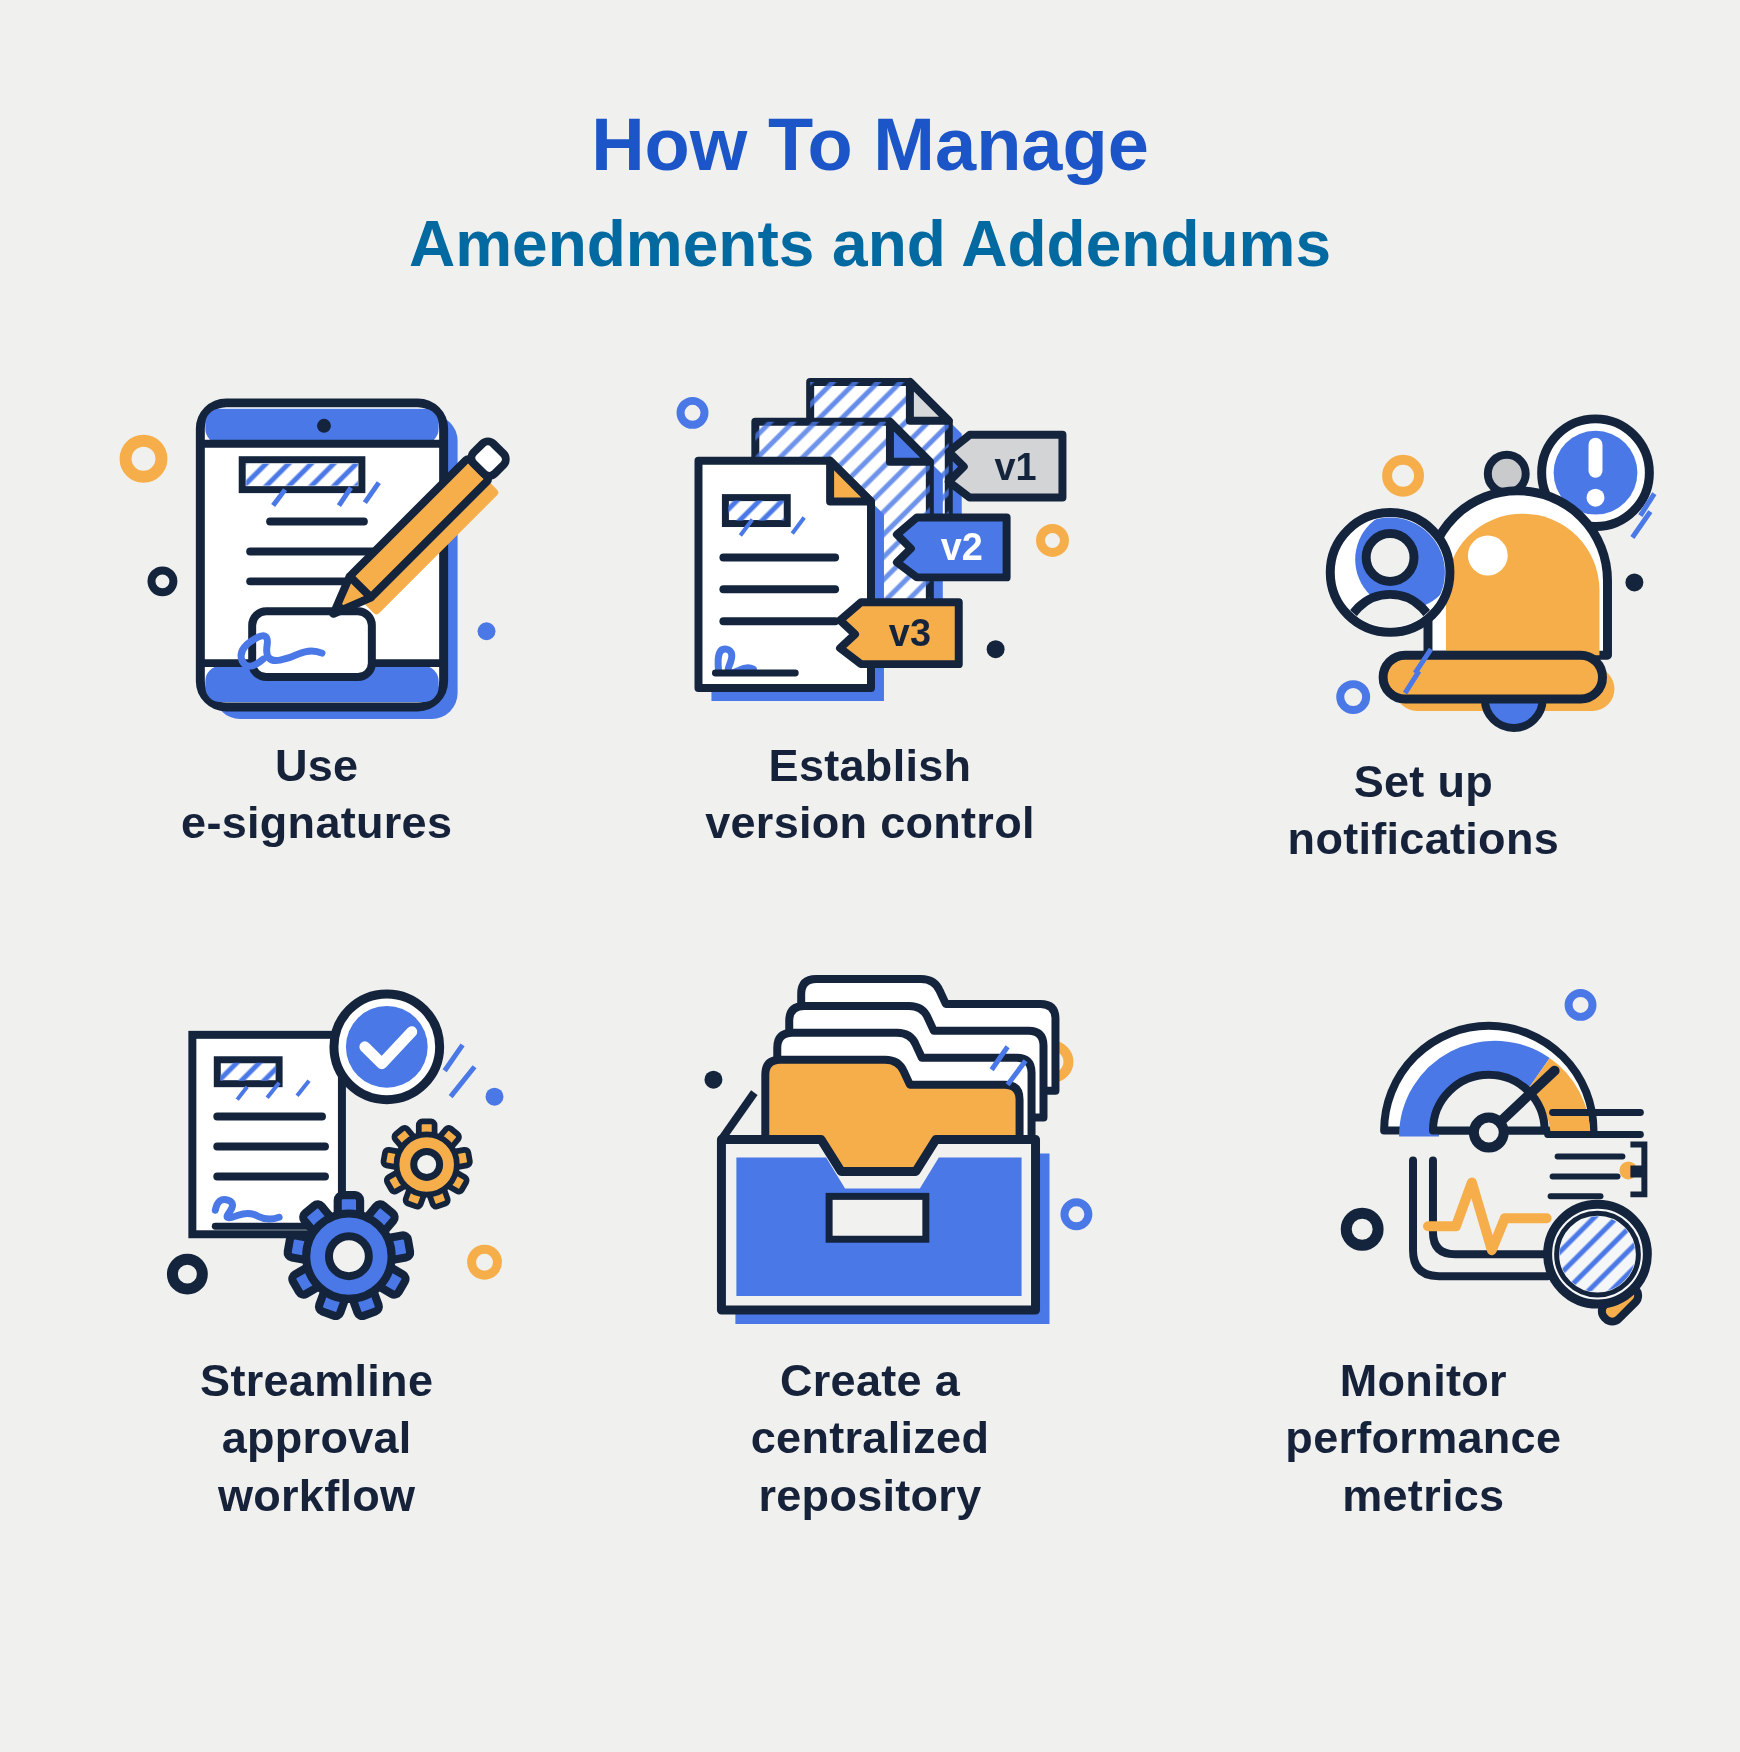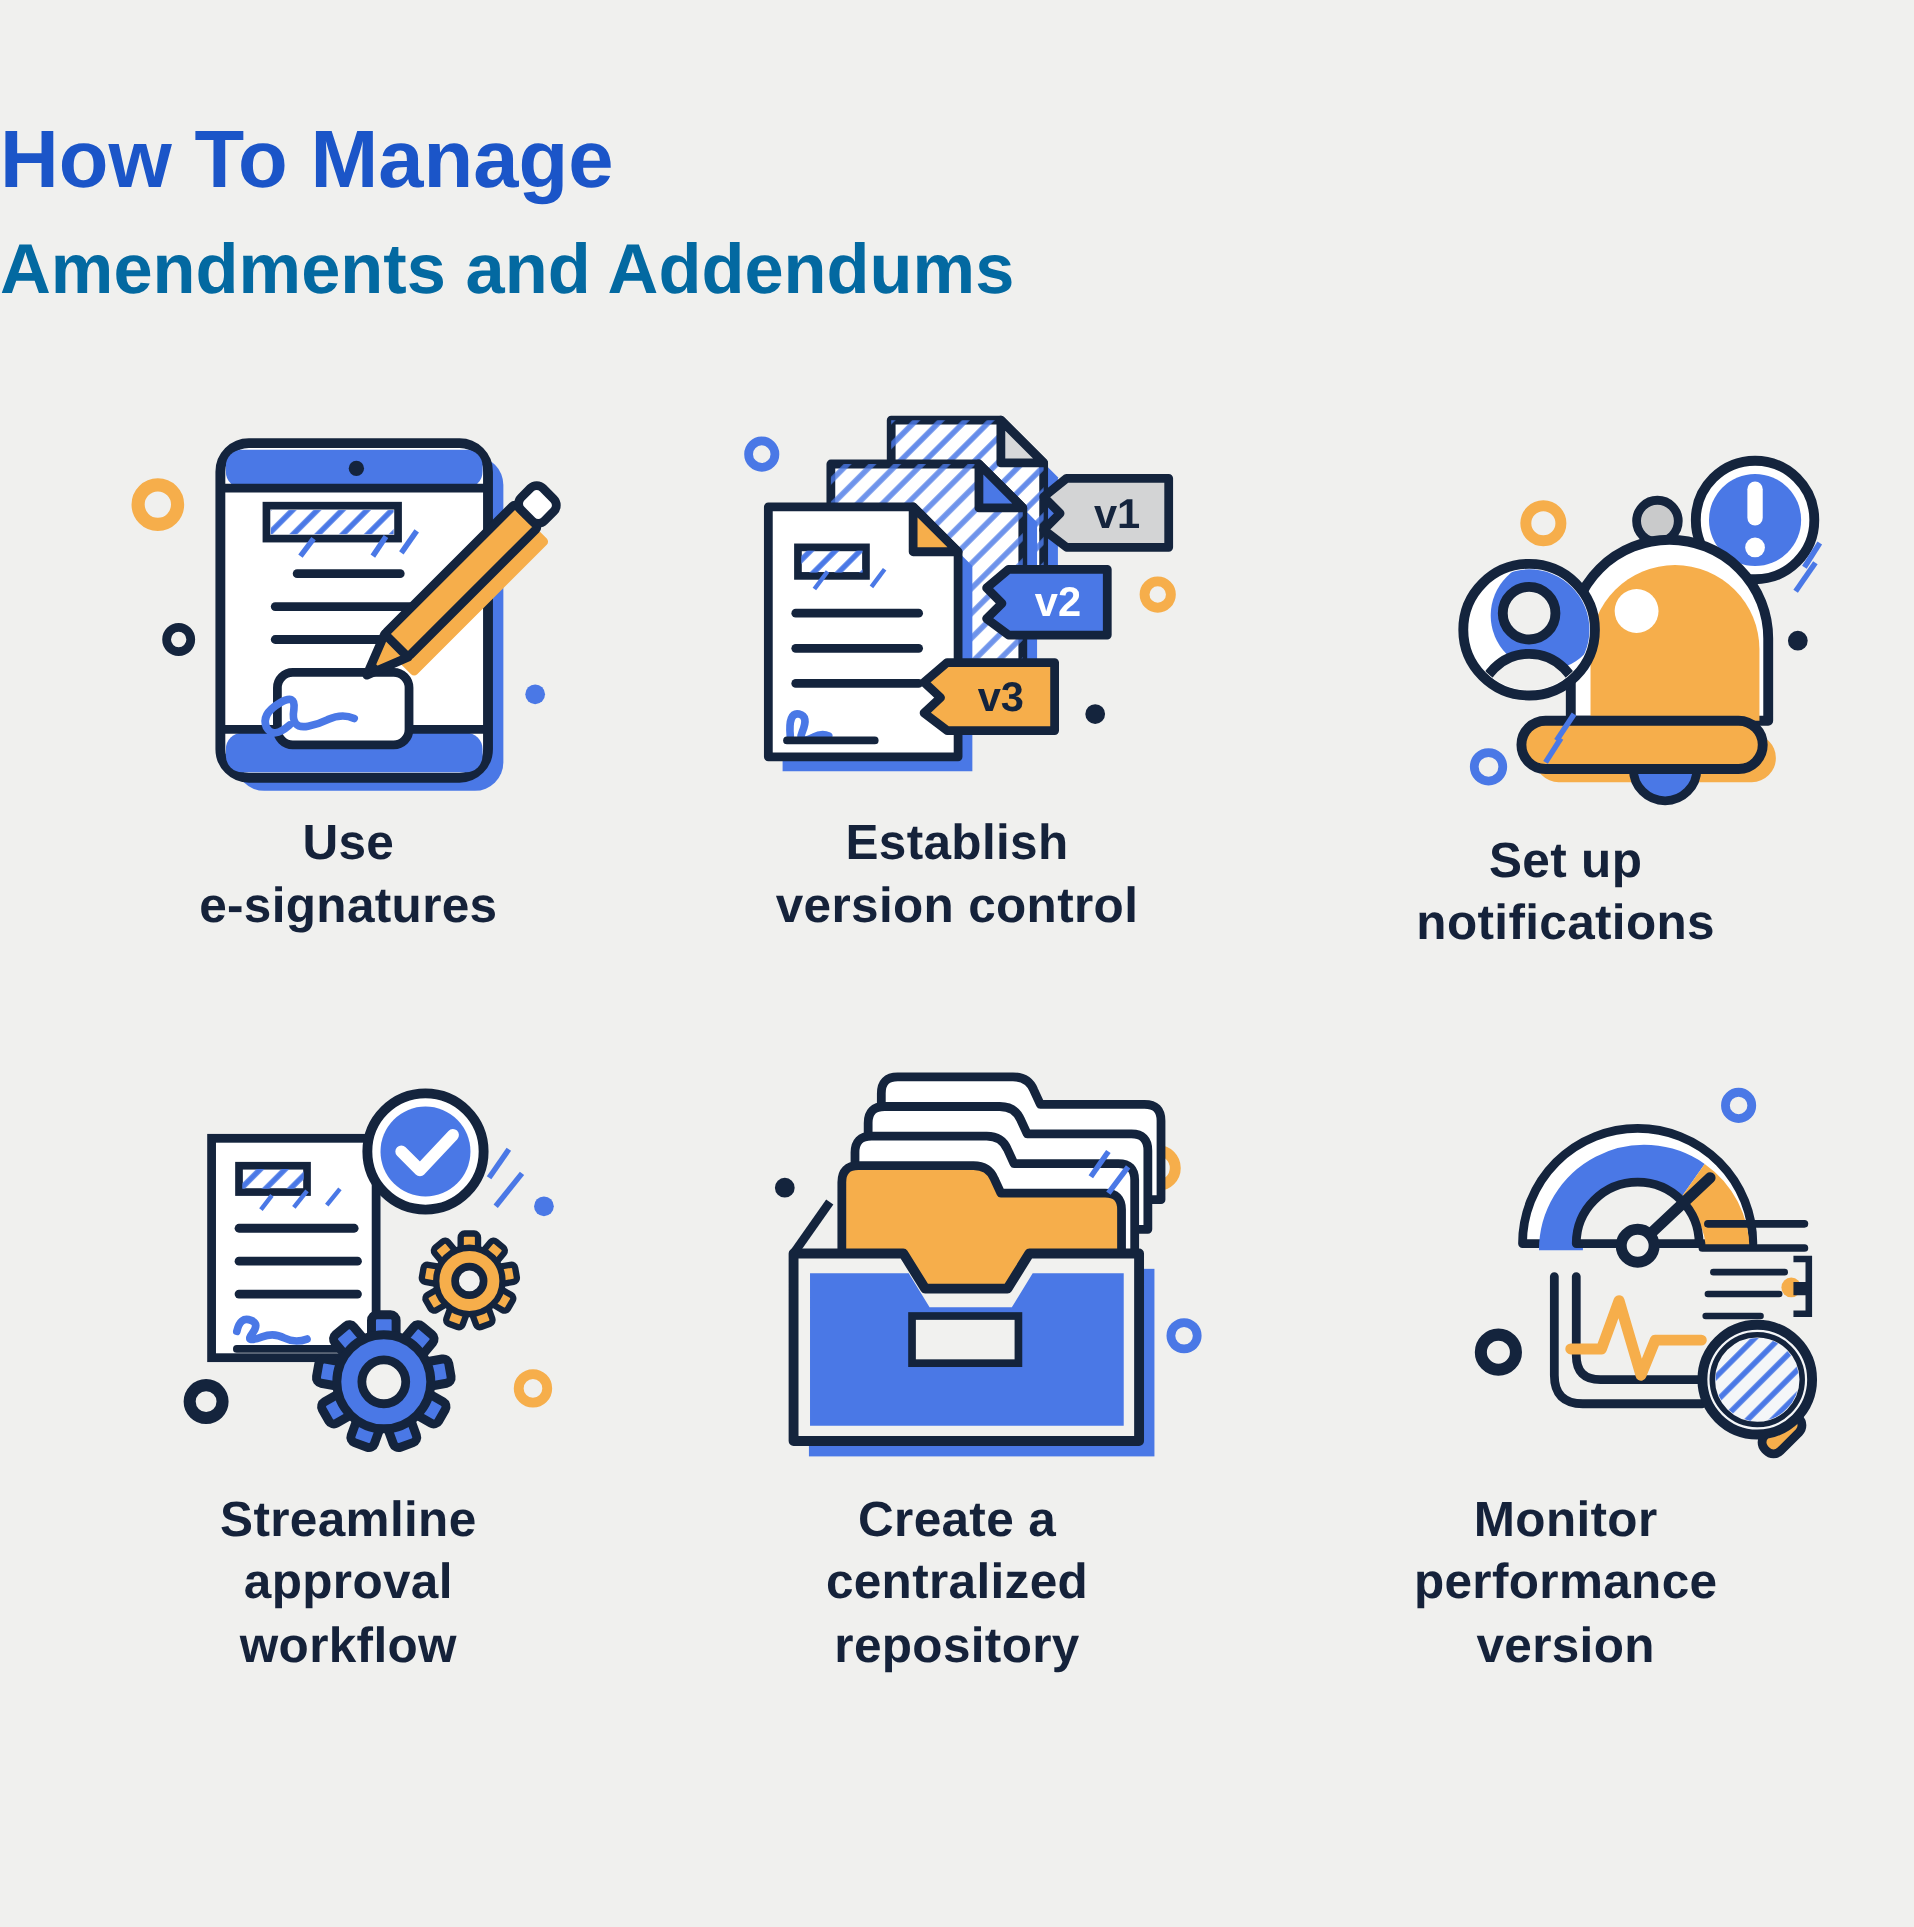--- a/index.html
+++ b/index.html
@@ -2,21 +2,21 @@
 <html><head>
 <meta charset="utf-8">
 <style>
   html,body{margin:0;padding:0;}
   body{
     width:1740px;height:1752px;
     background:#f0f0ee;
     font-family:"Liberation Sans", sans-serif;
     overflow:hidden;
   }
-  .header{padding-top:104px;text-align:left;}
+  .header{padding-top:104px;text-align:center;}
   .title-1{font-size:74px;font-weight:bold;color:#1b55c8;line-height:1.12;}
   .title-2{font-size:64px;font-weight:bold;color:#0369a1;line-height:1.12;margin-top:22px;}
   .grid{
     display:grid;grid-template-columns:repeat(3,1fr);
     width:1660px;margin:78px auto 0;row-gap:90px;
   }
   .cell{display:flex;flex-direction:column;align-items:center;}
   .icon-wrap{width:486px;height:350px;display:flex;align-items:flex-end;justify-content:center;}
   .icon-wrap svg{width:472px;height:349px;overflow:visible;}
   .step-label{
@@ -284,17 +284,17 @@
               <rect x="-10" y="-2" width="20" height="42" rx="9" fill="#f6ae4b" stroke="#14243d" stroke-width="8"></rect>
             </g>
             <circle cx="405" cy="280" r="50" fill="#f4f6f8" stroke="#14243d" stroke-width="9"></circle>
             <circle cx="405" cy="280" r="38" fill="url(#hatch)"></circle>
             <circle cx="405" cy="280" r="41" fill="none" stroke="#14243d" stroke-width="5"></circle>
           </g>
         </svg>
       </div>
       <figcaption class="step-label">Monitor
 performance
-version</figcaption>
+metrics</figcaption>
     </figure>
 
   </div>
 </div>
 
 </body></html>

